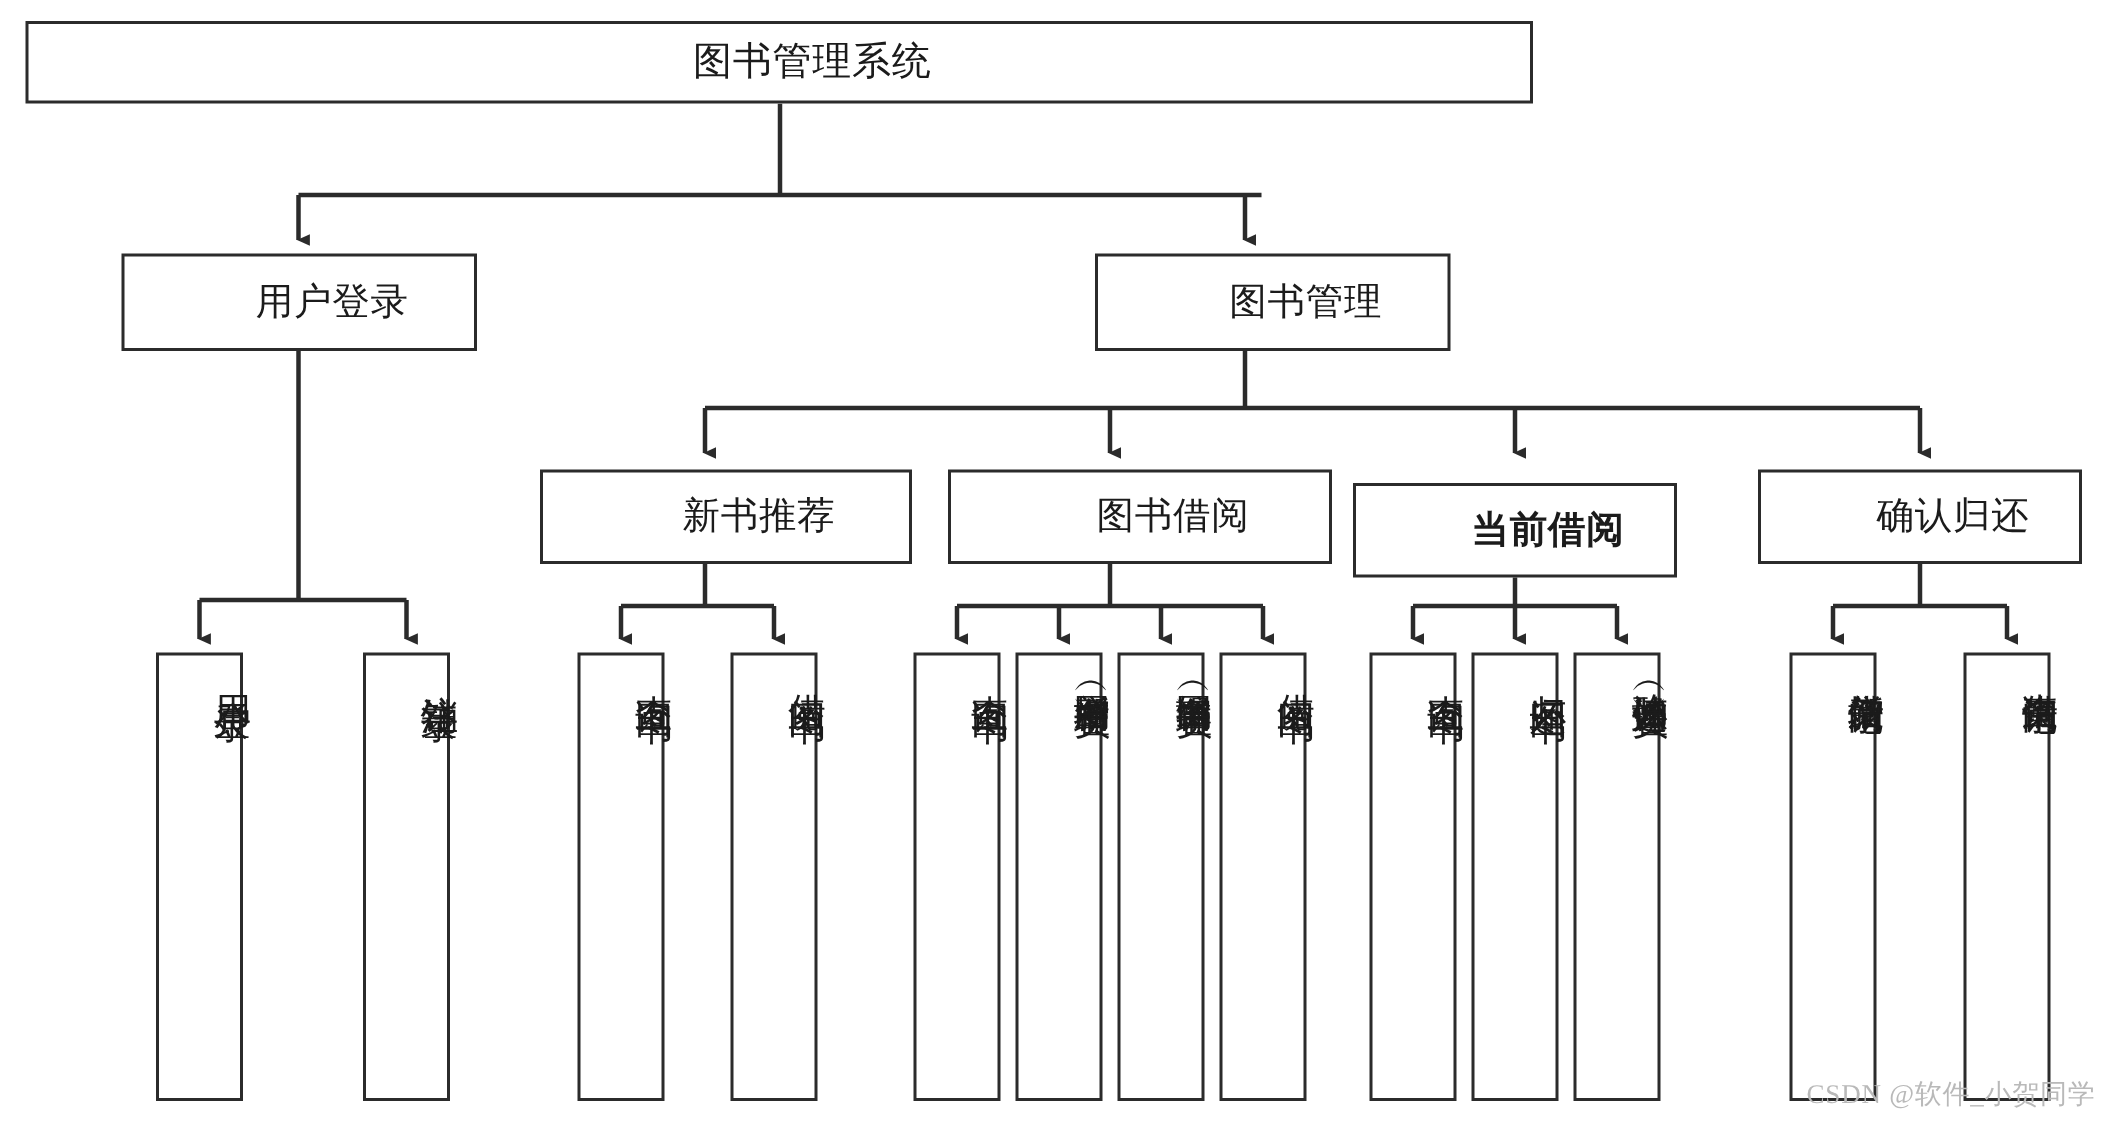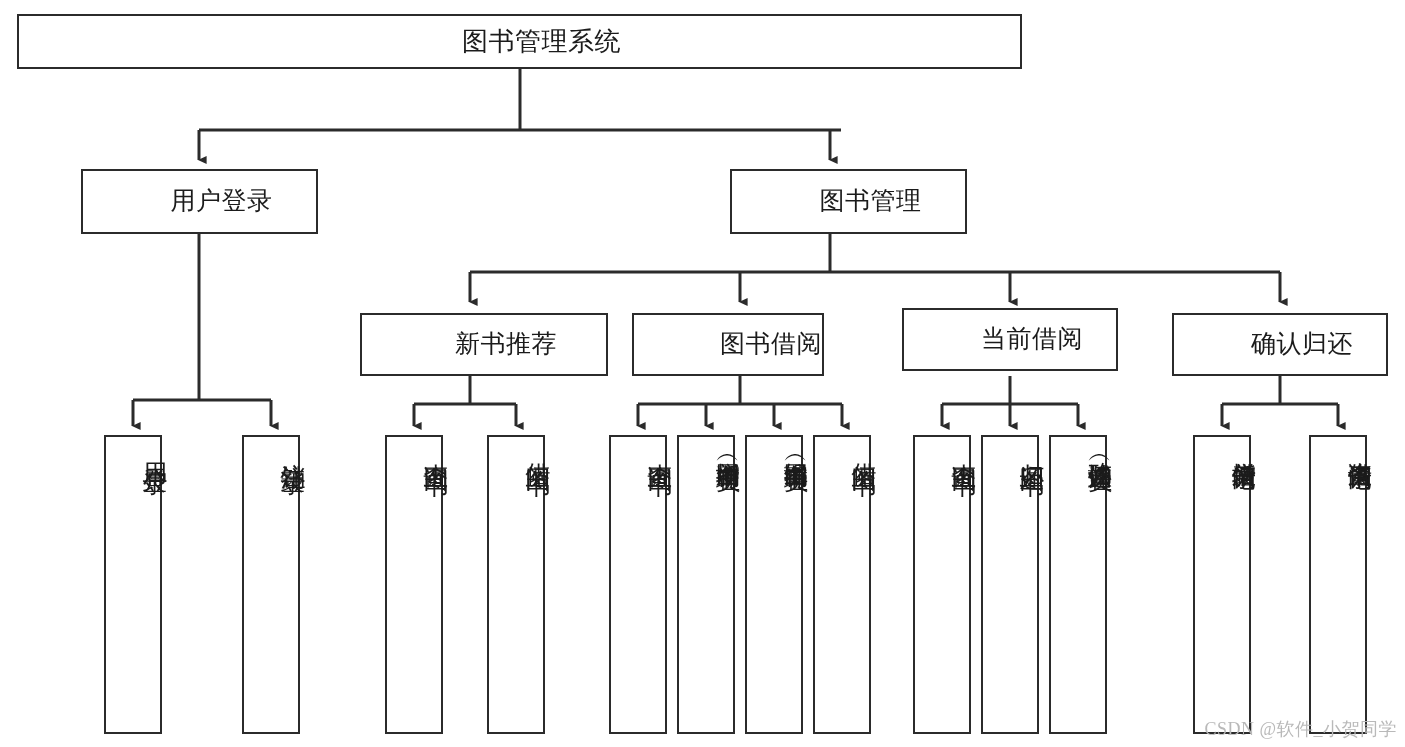--- a/index.html
+++ b/index.html
@@ -142,24 +142,24 @@
   <div class="node h" style="left:81px; top:169px; width:237px; height:65px;">
     <span class="label">用户登录</span>
   </div>
   <div class="node h" style="left:712px; top:169px; width:237px; height:65px;margin-left:18px;">
     <span class="label">图书管理</span>
   </div>
 
   <div class="node h" style="left:360px; top:313px; width:248px; height:63px;">
     <span class="label">新书推荐</span>
   </div>
-  <div class="node h" style="left:632px; top:313px; width:192px; height:63px;justify-content:flex-end;">
+  <div class="node h" style="left:632px; top:313px; width:256px; height:63px;">
     <span class="label">图书借阅</span>
   </div>
-  <div class="node h" style="left:902px; top:308px; width:216px; height:63px;">
+  <div class="node h" style="left:902px; top:322px; width:216px; height:63px;font-weight:bold;">
     <span class="label">当前借阅</span>
   </div>
   <div class="node h" style="left:1172px; top:313px; width:216px; height:63px;">
     <span class="label">确认归还</span>
   </div>
 
   <div class="node v" style="left:104px; top:435px; width:58px; height:299px;">
     <span class="label">用户登录</span>
   </div>
   <div class="node v" style="left:242px; top:435px; width:58px; height:299px;">

